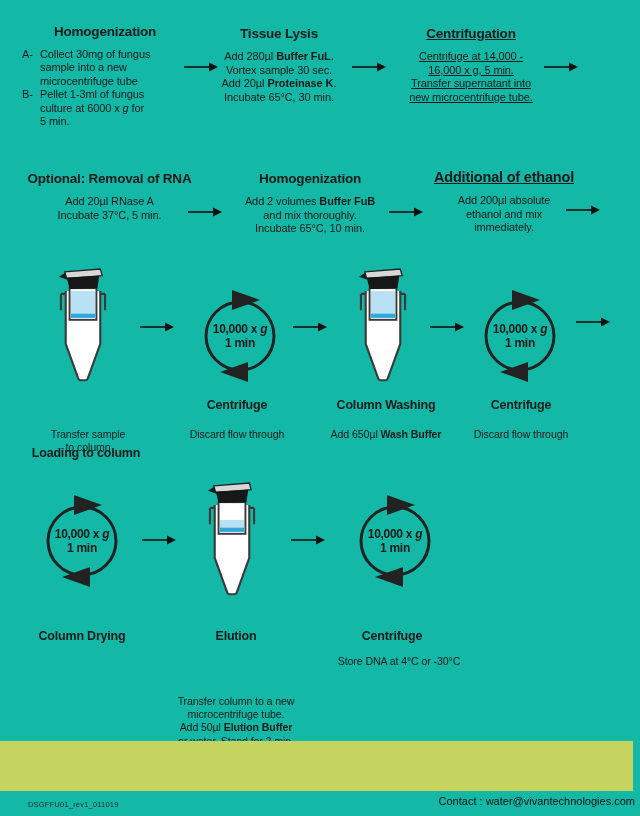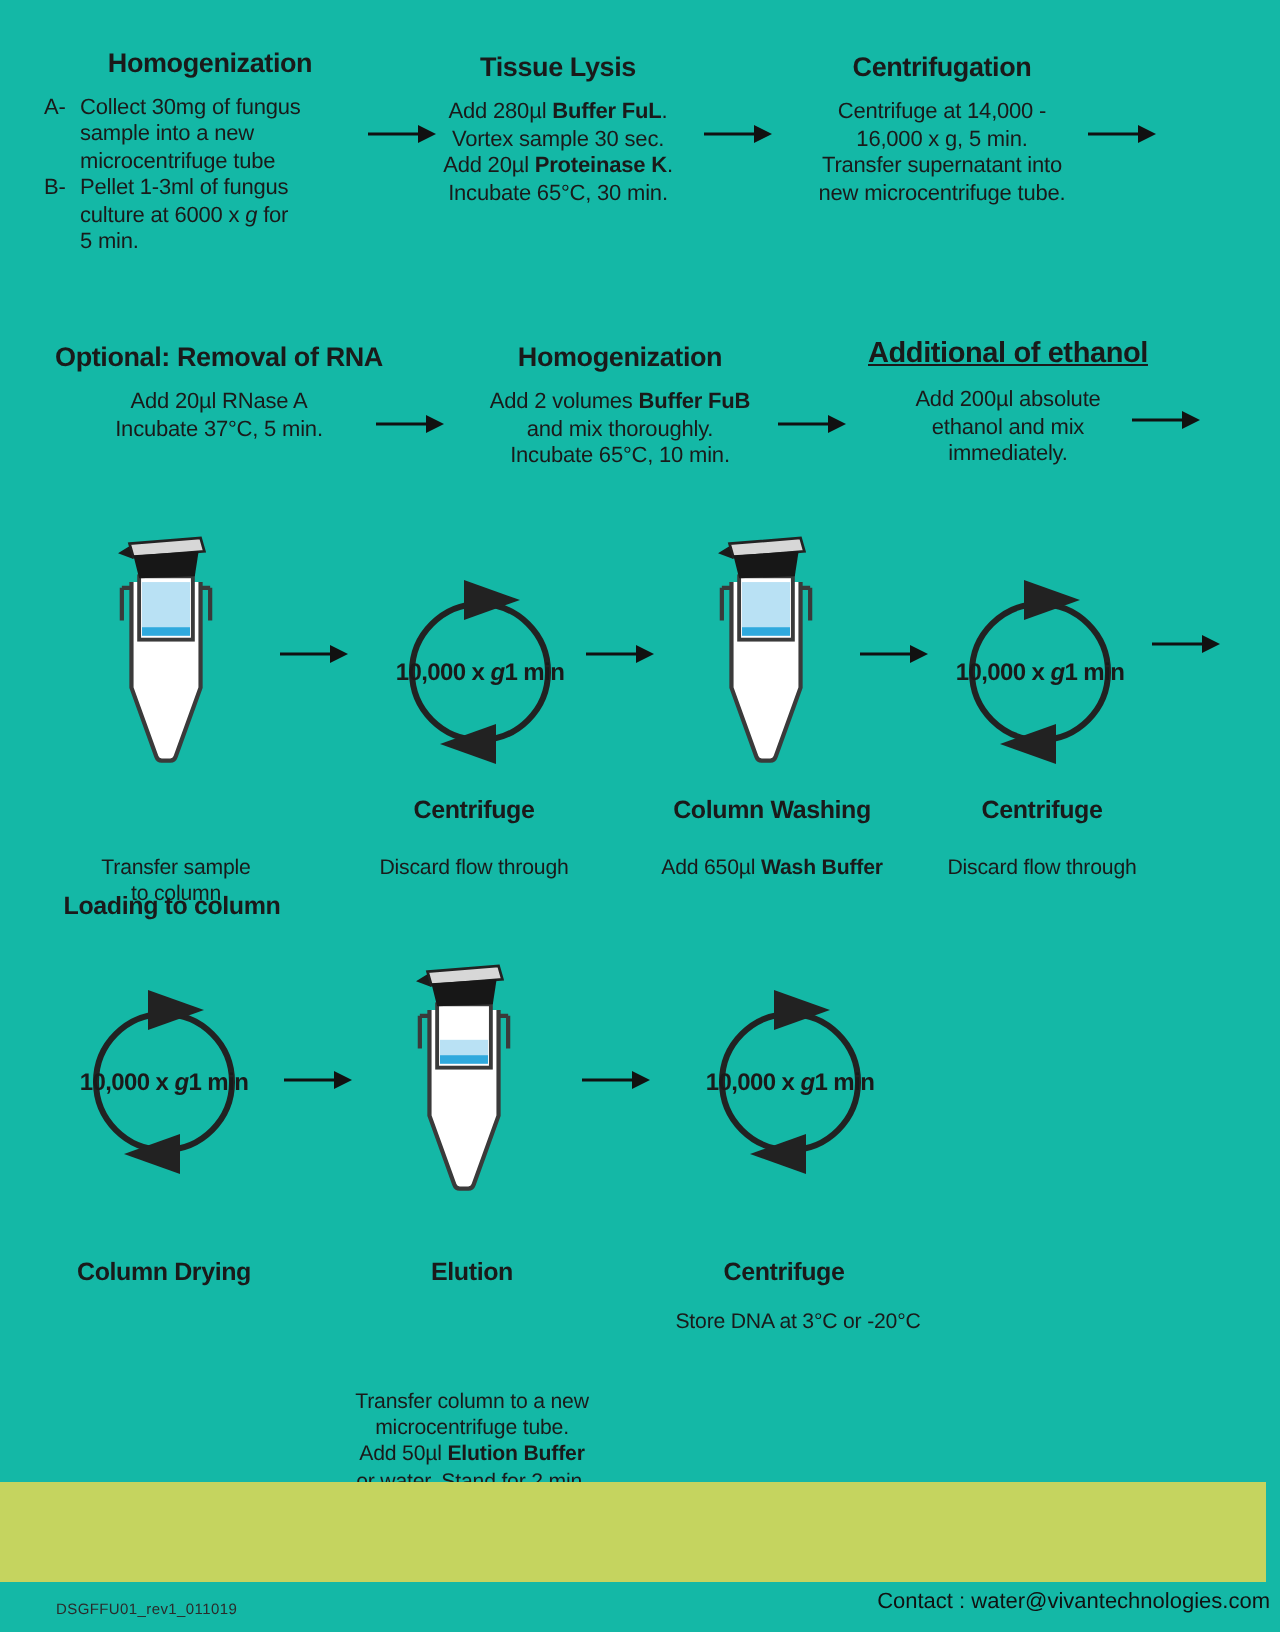--- a/index.html
+++ b/index.html
@@ -13,21 +13,21 @@
   .step-body{font-size:11px;line-height:13.6px;letter-spacing:-0.1px;}
   .list{text-align:left;font-size:11px;line-height:13.4px;letter-spacing:-0.1px;}
   .li{display:flex;}
   .li-prefix{width:18px;flex:none;}
   .arrow{position:absolute;}
   .stage-title{position:absolute;transform:translateX(-50%);font-weight:bold;font-size:12.5px;white-space:nowrap;letter-spacing:-0.2px;}
   .stage-desc{position:absolute;transform:translateX(-50%);font-size:10.6px;line-height:13.2px;text-align:center;white-space:nowrap;letter-spacing:-0.1px;}
   .tube{position:absolute;}
   .spin{position:absolute;width:88px;height:96px;}
   .spin svg{position:absolute;left:0;top:0;}
-  .spin-text{position:absolute;left:0;top:0;right:0;bottom:0;display:flex;
+  .spin-text{position:absolute;left:0;top:0;right:0;bottom:0;display:flex;flex-direction:column;
     align-items:center;justify-content:center;font-size:12px;font-weight:bold;line-height:14px;padding-top:2px;letter-spacing:-0.3px;}
   .footer-bar{position:absolute;left:0;top:741px;width:633px;height:50px;background:#c5d45f;}
   .doc-code{position:absolute;left:28px;top:800px;font-size:7.5px;color:#2b2b2b;letter-spacing:0.2px;}
   .contact{position:absolute;right:5px;top:795px;font-size:11px;color:#111;}
 </style>
 </head>
 <body>
 
 <div class="sheet">
 
@@ -51,21 +51,21 @@
 
   <div class="step" style="left:206px;top:26px;width:146px;">
     <div class="step-title">Tissue Lysis</div>
     <div class="step-body">Add 280µl <b>Buffer FuL</b>.<br>Vortex sample 30 sec.<br>Add 20µl <b>Proteinase K</b>.<br>Incubate 65°C, 30 min.</div>
   </div>
   <svg class="arrow" style="left:352px;top:60px;" width="34" height="14" viewBox="0 0 34 14">
       <line x1="0" y1="7" x2="26" y2="7" stroke="#111" stroke-width="1.6"></line>
       <polygon points="25,2.5 34,7 25,11.5" fill="#111"></polygon>
     </svg>
 
-  <div class="step" style="left:394px;top:26px;width:154px;">
+  <div class="step" style="left:394px;top:26px;width:154px;text-decoration:underline;">
     <div class="step-title">Centrifugation</div>
     <div class="step-body">Centrifuge at 14,000 -<br>16,000 x g, 5 min.<br>Transfer supernatant into<br>new microcentrifuge tube.</div>
   </div>
   <svg class="arrow" style="left:544px;top:60px;" width="34" height="14" viewBox="0 0 34 14">
       <line x1="0" y1="7" x2="26" y2="7" stroke="#111" stroke-width="1.6"></line>
       <polygon points="25,2.5 34,7 25,11.5" fill="#111"></polygon>
     </svg>
 
   <div class="step" style="left:12px;top:171px;width:195px;">
     <div class="step-title">Optional: Removal of RNA</div>
@@ -210,19 +210,19 @@
       <span>10,000 x <i>g</i></span>
       <span>1 min</span>
     </div>
   </div>
 
   <div class="stage-title" style="left:82px;top:629px;">Column Drying</div>
   <div class="stage-title" style="left:236px;top:629px;">Elution</div>
   <div class="stage-title" style="left:392px;top:629px;">Centrifuge</div>
 
   <div class="stage-desc" style="left:236px;top:655px;margin-top:40px;">Transfer column to a new<br>microcentrifuge tube.<br>Add 50µl <b>Elution Buffer</b><br>or water. Stand for 2 min.</div>
-  <div class="stage-desc" style="left:399px;top:655px;">Store DNA at 3°C or -20°C</div>
+  <div class="stage-desc" style="left:399px;top:655px;">Store DNA at 4°C or -30°C</div>
 
   <div class="footer-bar" style="background: rgb(197, 212, 95);"></div>
   <div class="doc-code">DSGFFU01_rev1_011019</div>
   <div class="contact">Contact : water@vivantechnologies.com</div>
 
 </div>
 
 </body></html>

